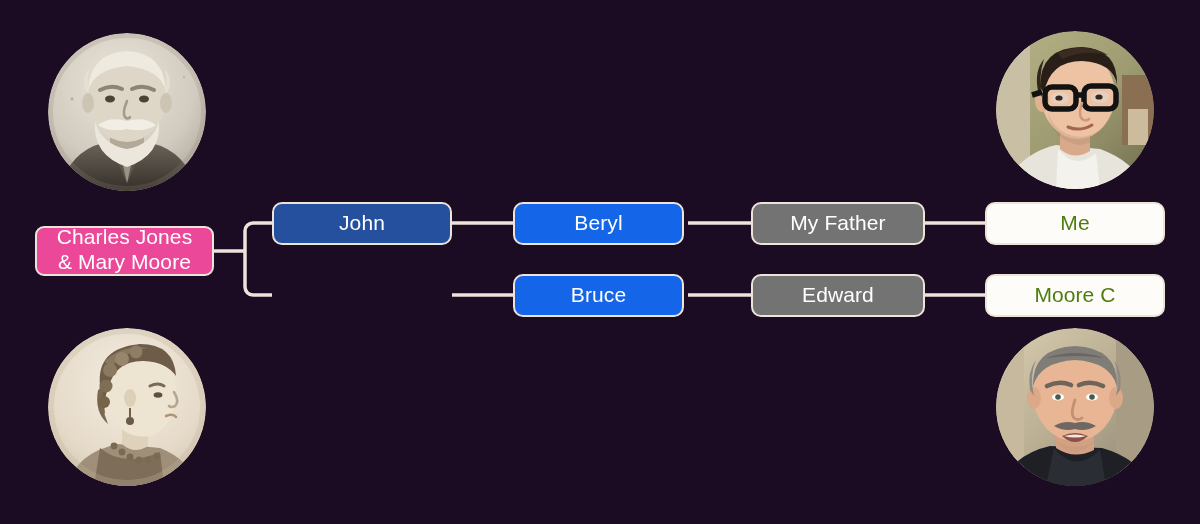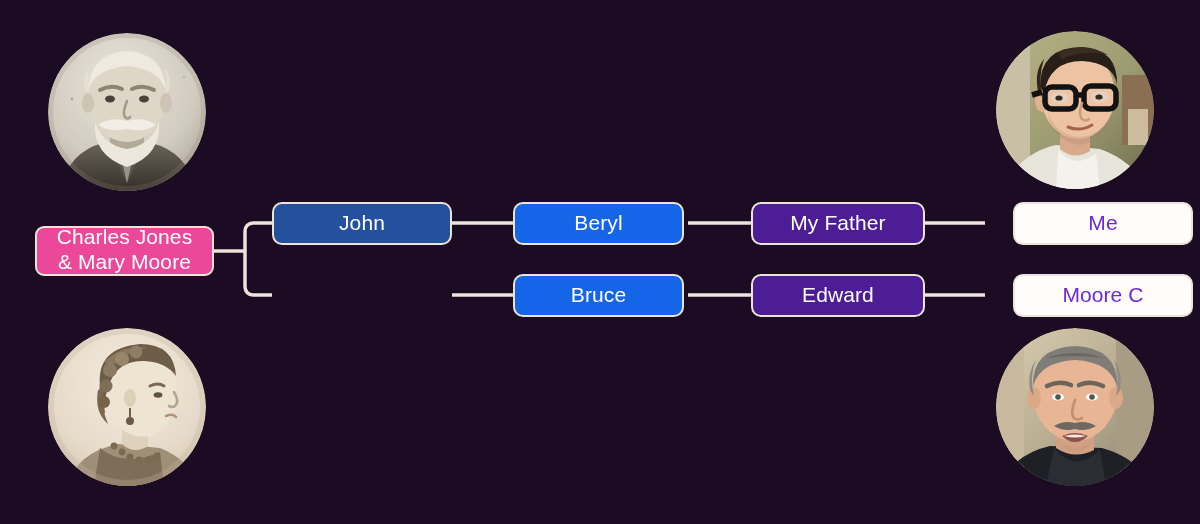--- a/index.html
+++ b/index.html
@@ -55,22 +55,22 @@
     left: 35px;
     top: 226px;
     width: 179px;
     height: 50px;
     border-radius: 9px;
     padding: 2px 6px 4px;
   }
 
   .gen1 { background: #24509e; }
   .gen2 { background: #1565e8; }
-  .gen3 { background: #4c1d95; }
-  .gen4 { background: #fdfcf8; color: #6d28d9; margin-left: 28px; }
+  .gen3 { background: #737373; }
+  .gen4 { background: #fdfcf8; color: #4d7c0f; }
 
   
   .col1 { left: 272px; width: 180px; }
   .col2 { left: 513px; width: 171px; }
   .col3 { left: 751px; width: 174px; }
   .col4 { left: 985px; width: 180px; }
 
   .rowA { top: 202px; height: 43px; }
   .rowB { top: 274px; height: 43px; }
 

